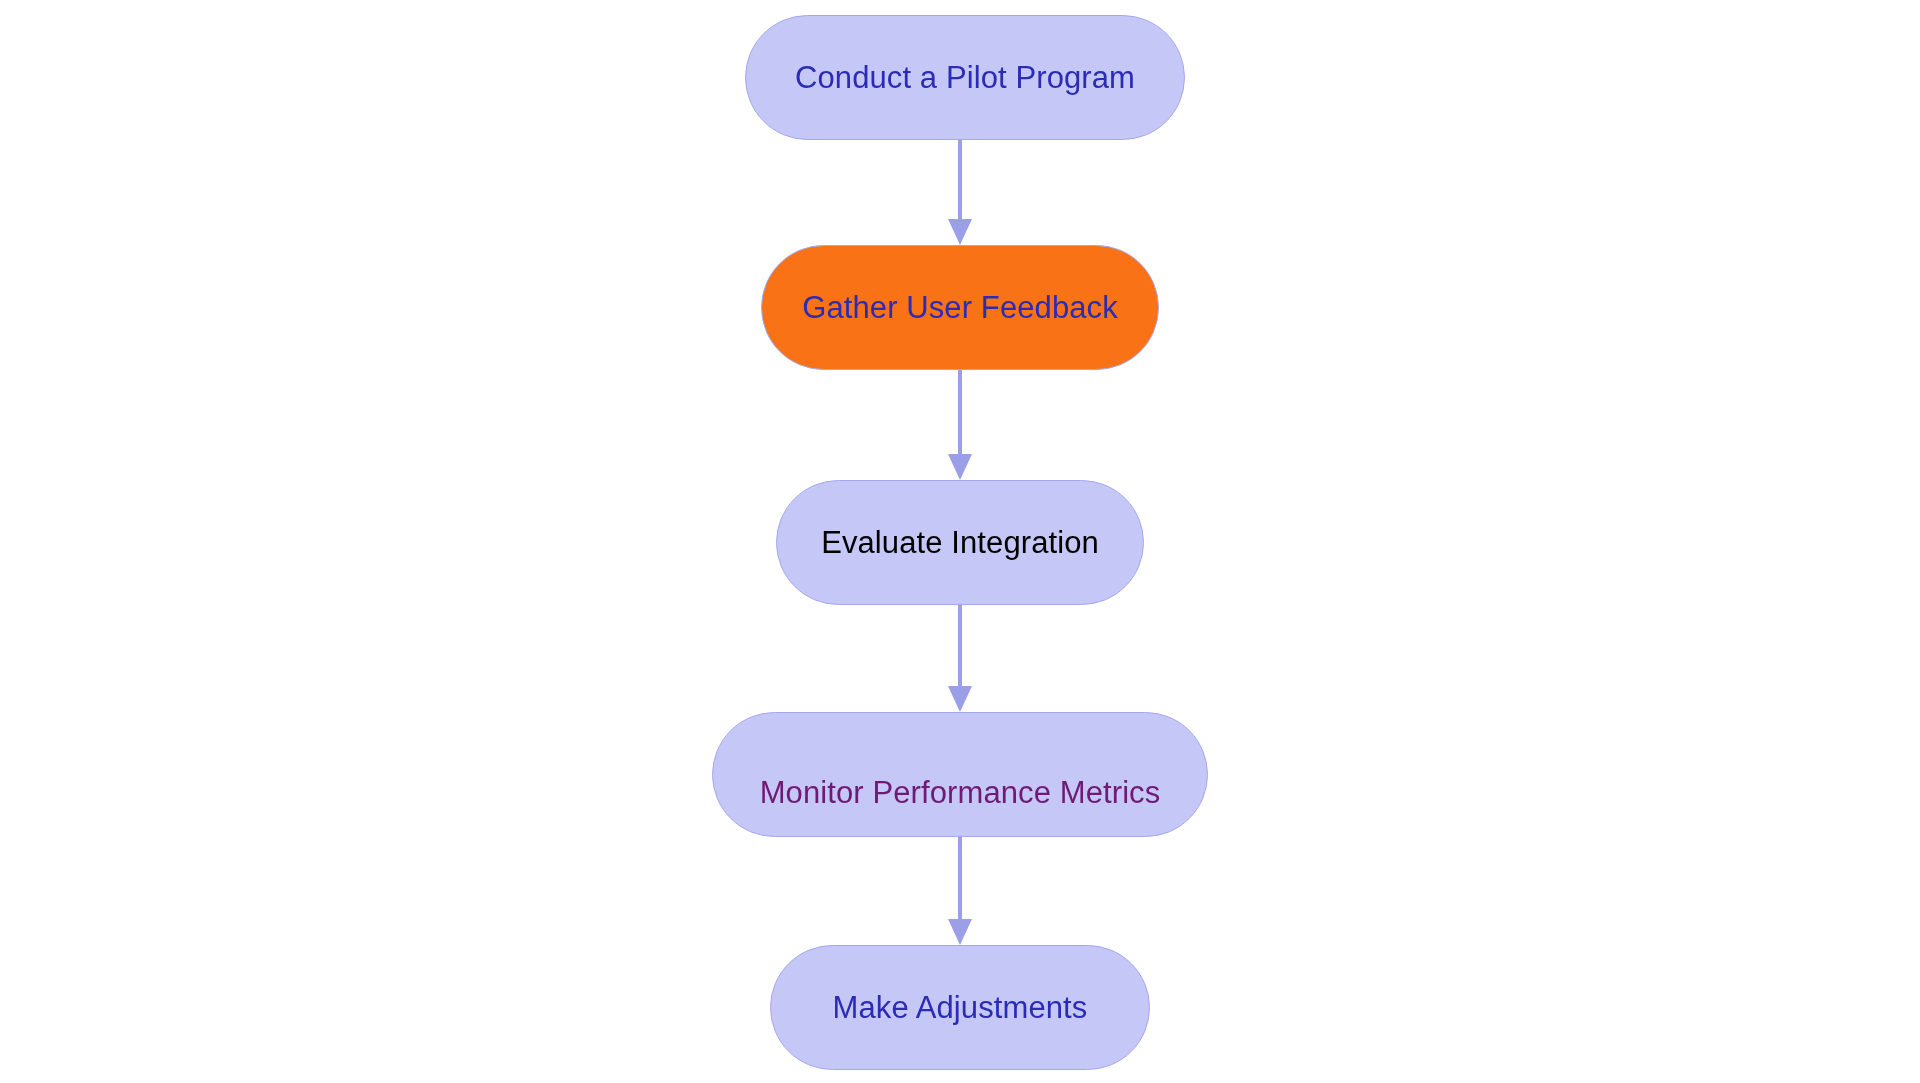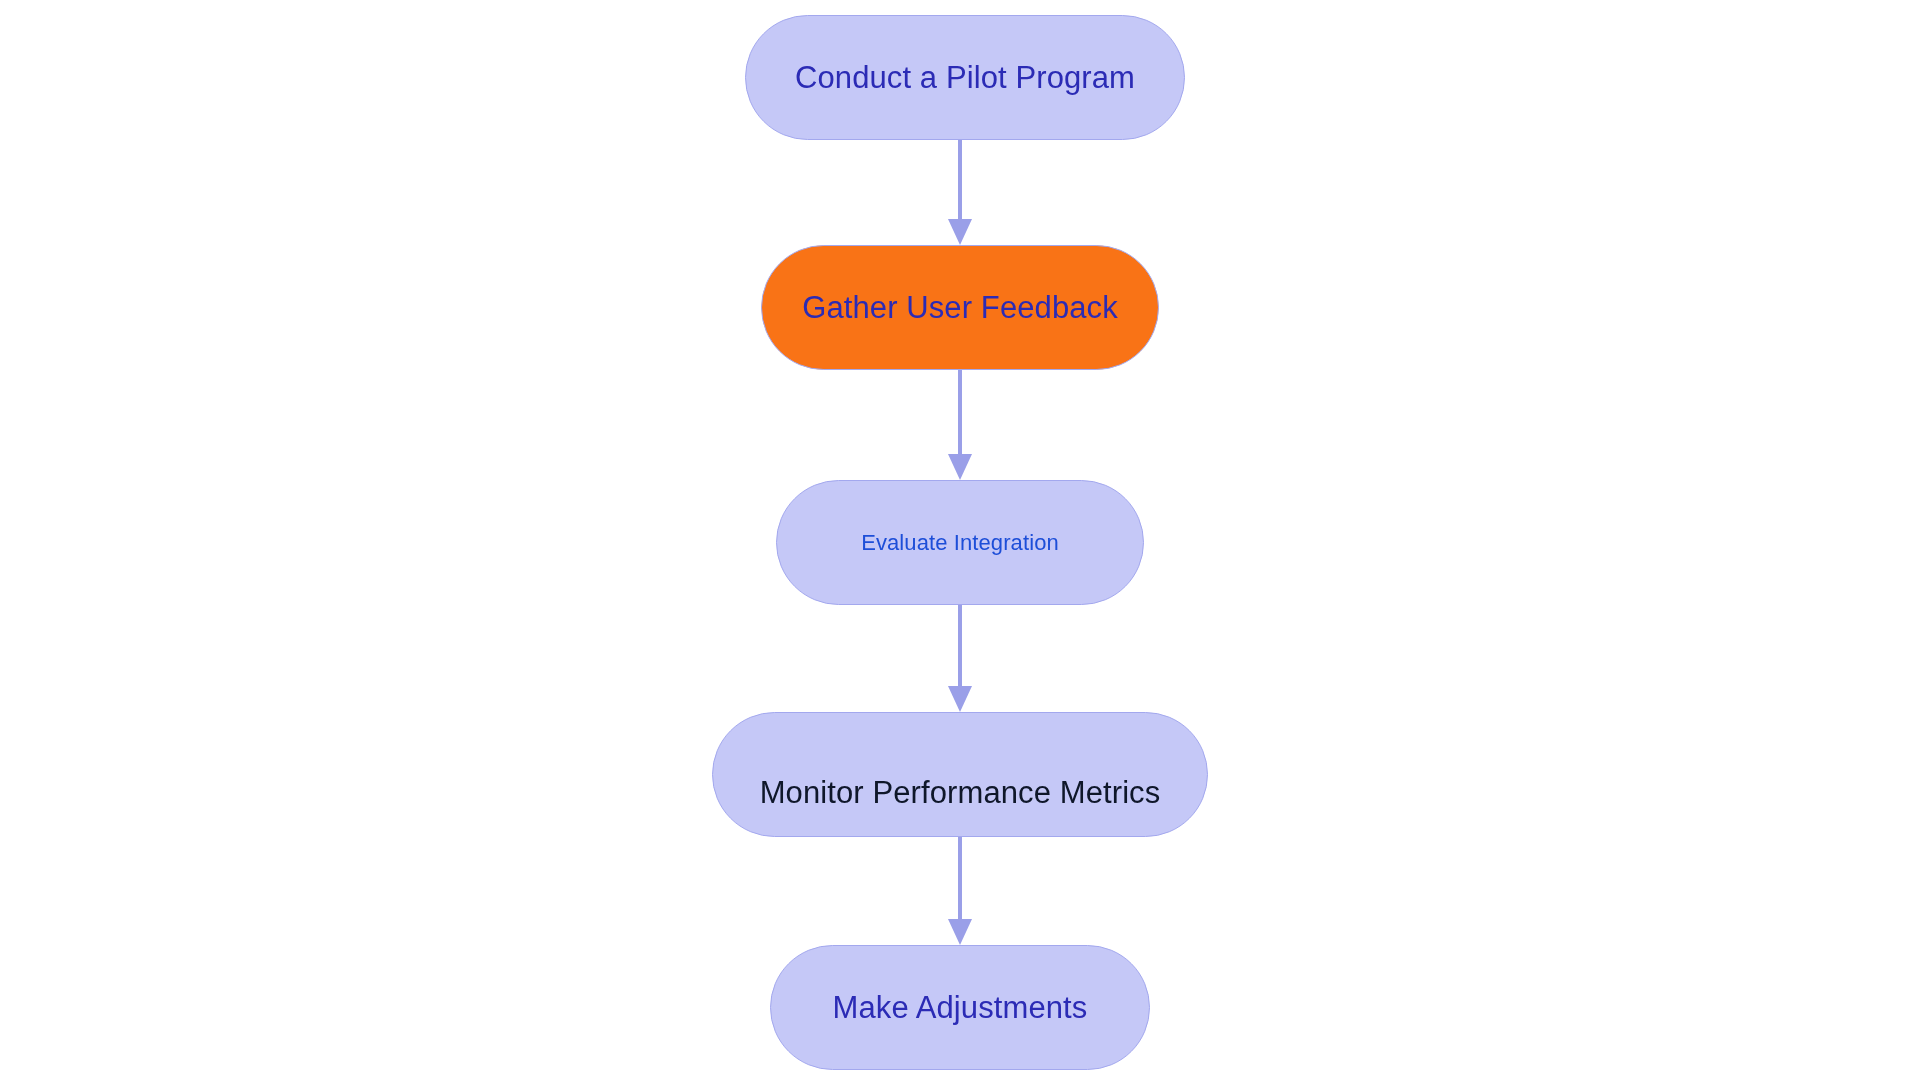--- a/index.html
+++ b/index.html
@@ -83,23 +83,23 @@
   </svg>
 
   <div id="nodes-layer">
       <div class="flow-node" style="left: 745px; top: 15px; width: 440px; height: 125px; background: rgb(197, 200, 247); border-color: rgb(163, 168, 238);">
         <span class="flow-node-label" style="color: rgb(43, 43, 181); font-size: 31px;">Conduct a Pilot Program</span>
       </div>
       <div class="flow-node" style="left: 761px; top: 245px; width: 398px; height: 125px; background: #f97316; border-color: rgb(163, 168, 238);">
         <span class="flow-node-label" style="color: rgb(43, 43, 181); font-size: 31px;">Gather User Feedback</span>
       </div>
       <div class="flow-node" style="left: 776px; top: 480px; width: 368px; height: 125px; background: rgb(197, 200, 247); border-color: rgb(163, 168, 238);">
-        <span class="flow-node-label" style="color: #1d4ed8; font-size: 22px;">Evaluate Integration</span>
+        <span class="flow-node-label" style="color: #000000; font-size: 31px;">Evaluate Integration</span>
       </div>
       <div class="flow-node" style="left: 712px; top: 712px; width: 496px; height: 125px; background: rgb(197, 200, 247); border-color: rgb(163, 168, 238);">
-        <span class="flow-node-label" style="color: #0f172a; font-size: 31px; margin-top: 36px;">Monitor Performance Metrics</span>
+        <span class="flow-node-label" style="color: #701a75; font-size: 31px; margin-top: 36px;">Monitor Performance Metrics</span>
       </div>
       <div class="flow-node" style="left: 770px; top: 945px; width: 380px; height: 125px; background: rgb(197, 200, 247); border-color: rgb(163, 168, 238); align-items: center;">
         <span class="flow-node-label" style="color: rgb(43, 43, 181); font-size: 31px;">Make Adjustments</span>
       </div>
     </div>
 
 </div>
 
 </body></html>

